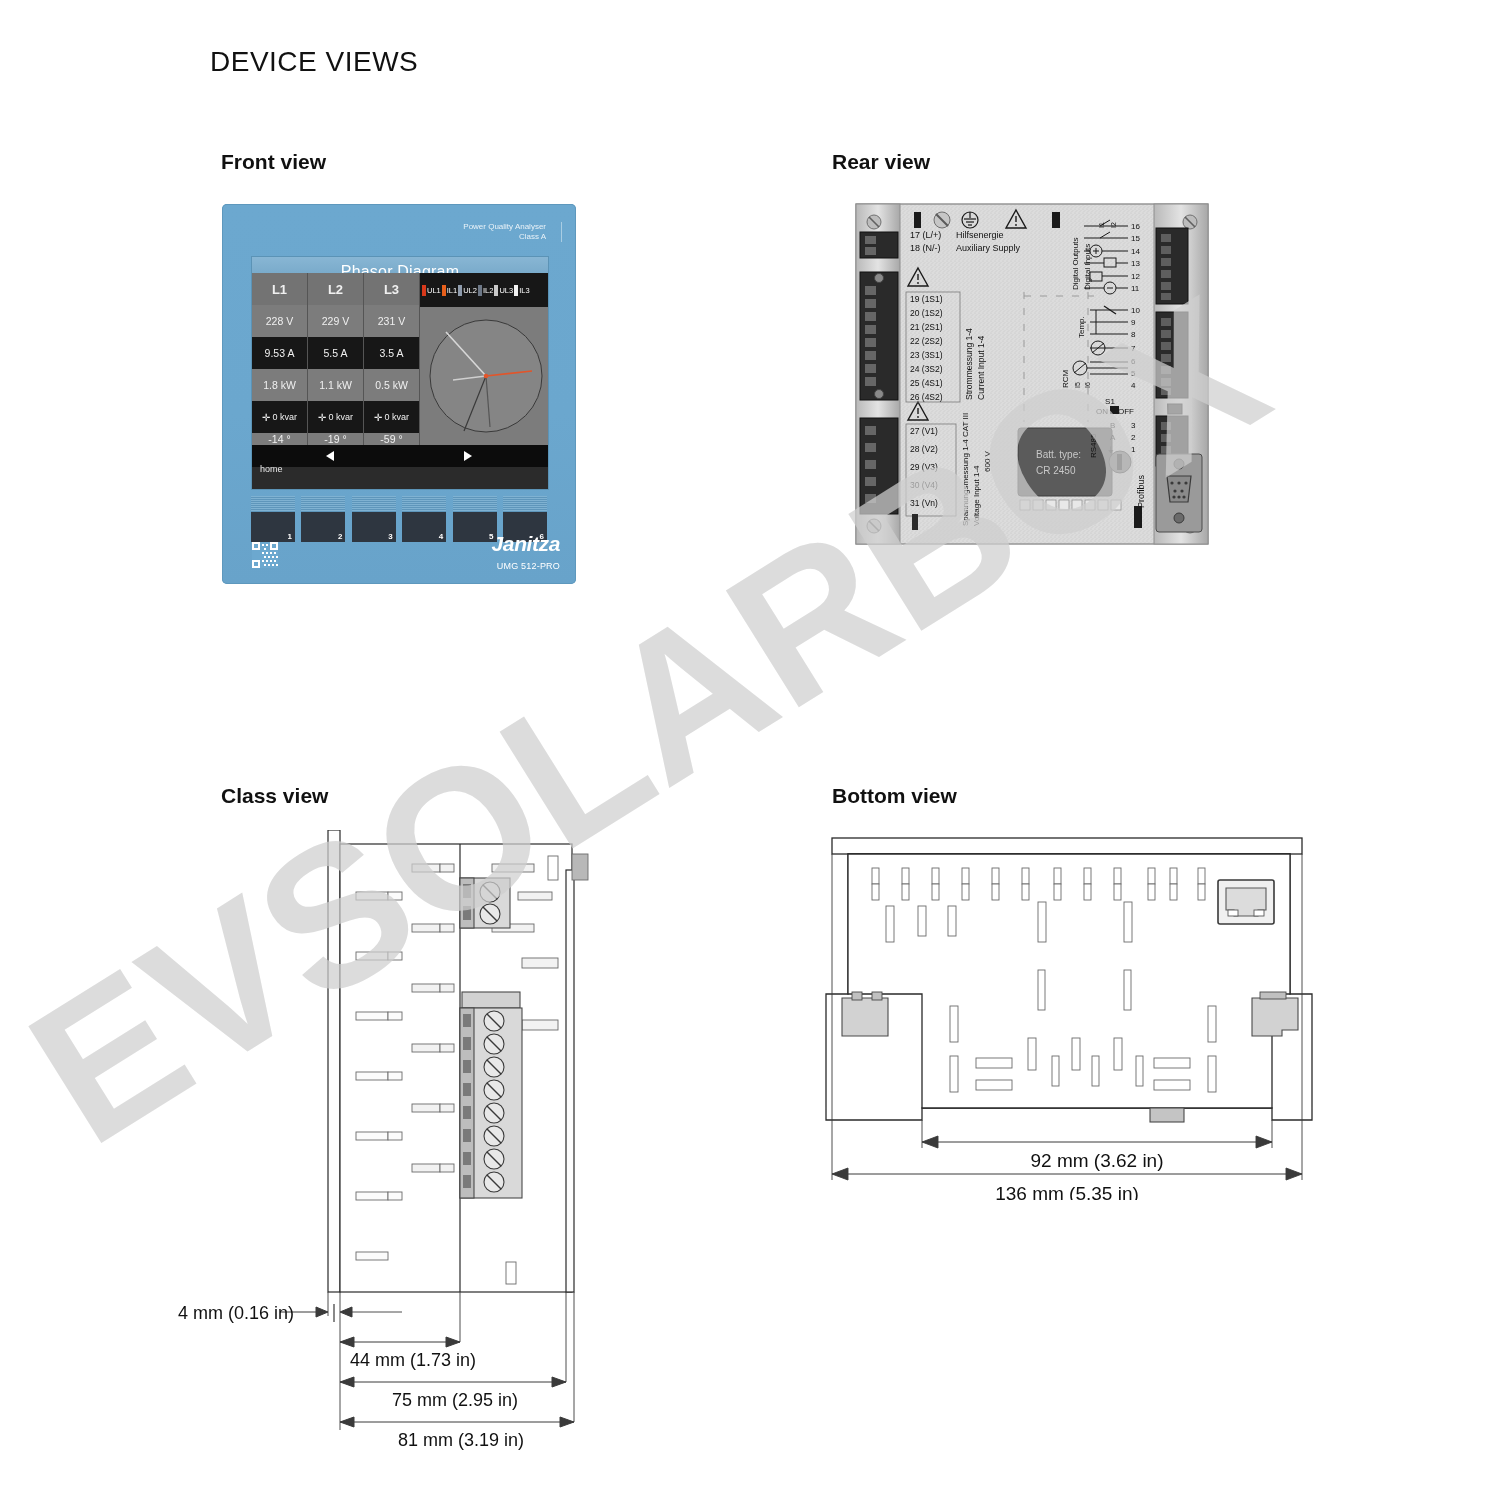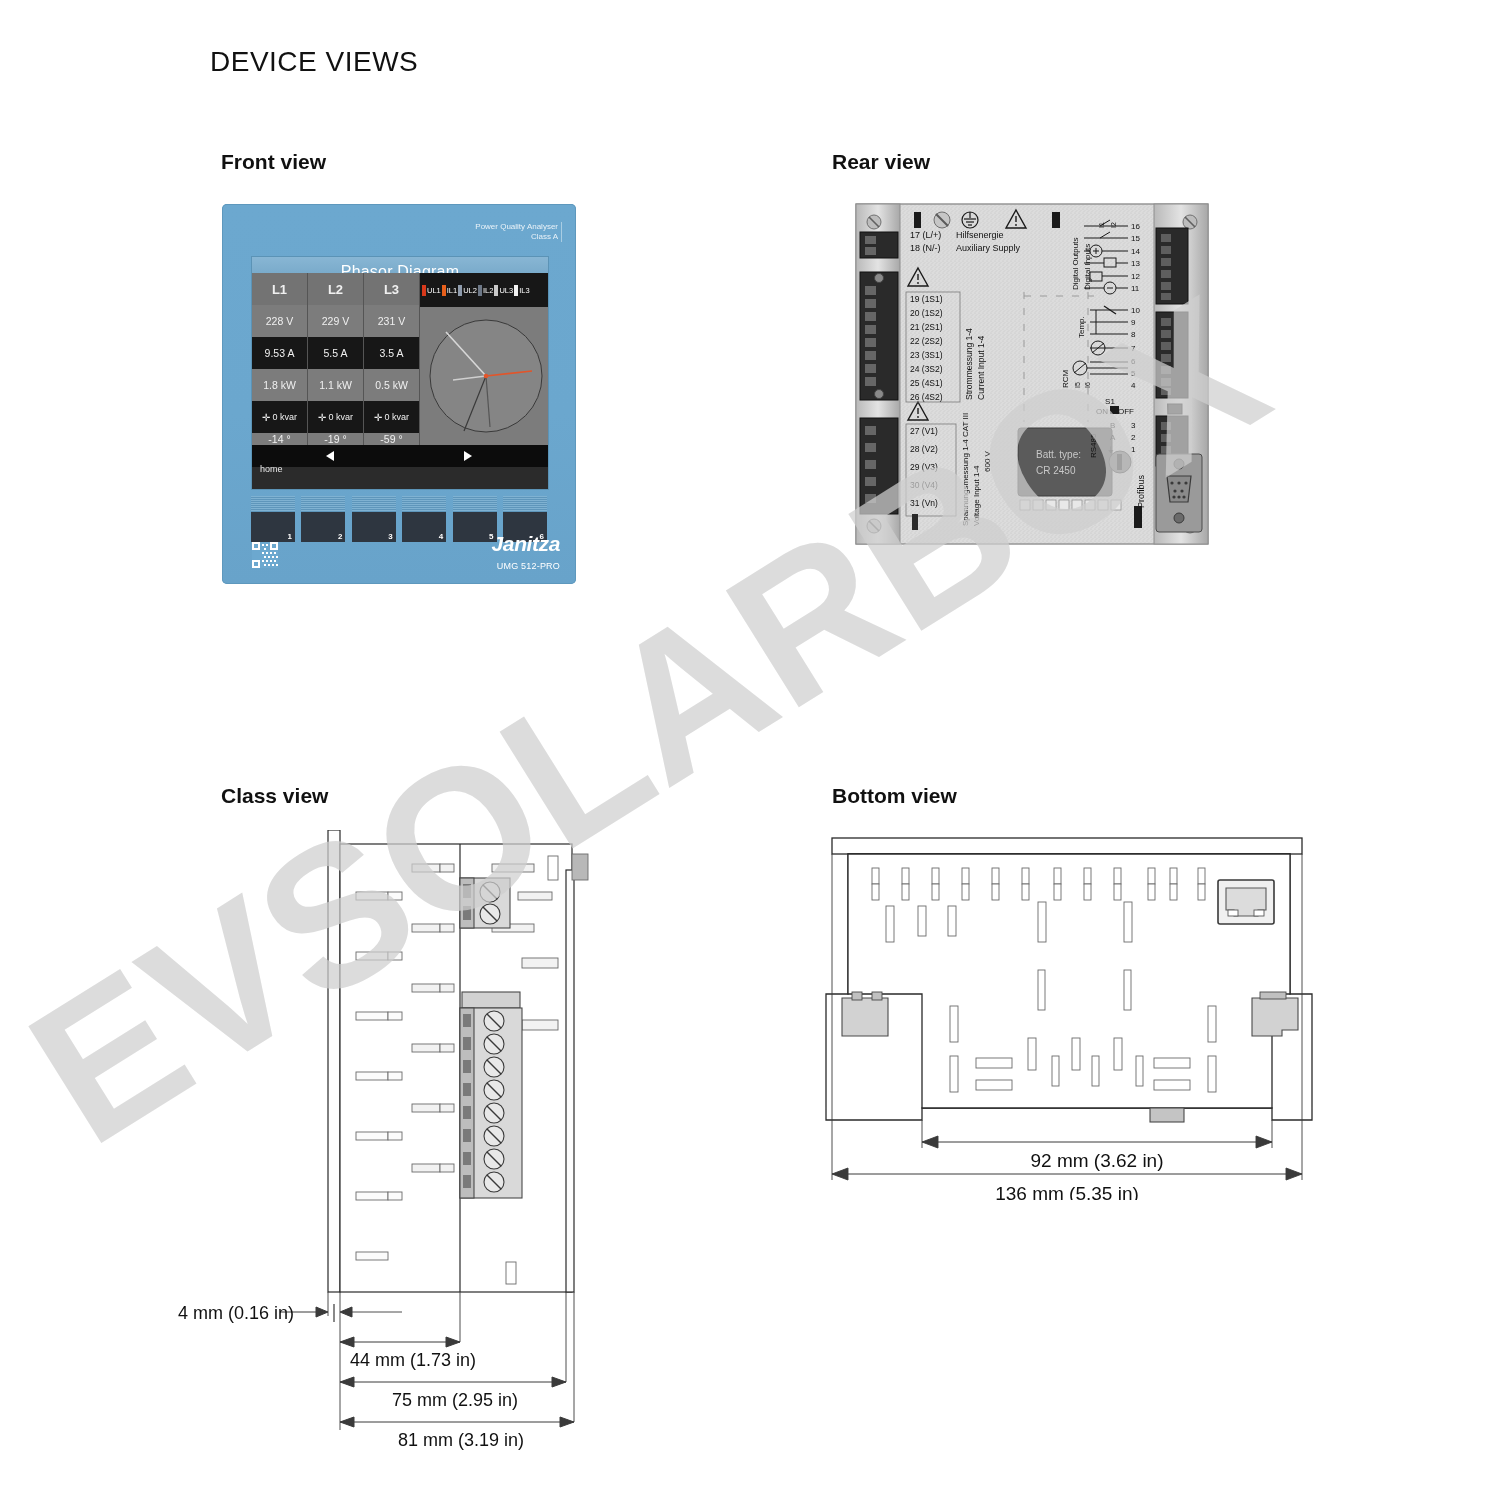--- a/index.html
+++ b/index.html
@@ -67,21 +67,21 @@
   }
   #front-brandline {
     position: absolute;
     right: 14px;
     top: 18px;
     text-align: right;
     font-size: 8px;
     line-height: 10px;
     color: #e9f2f8;
     border-right: 1px solid #a9cde3;
-    padding-right: 3px;
+    padding-right: 15px;
   }
   #front-screen {
     position: absolute;
     left: 29px;
     top: 52px;
     width: 296px;
     height: 232px;
     background: #2b2b2b;
     border: 1px solid #5b93b6;
   }

